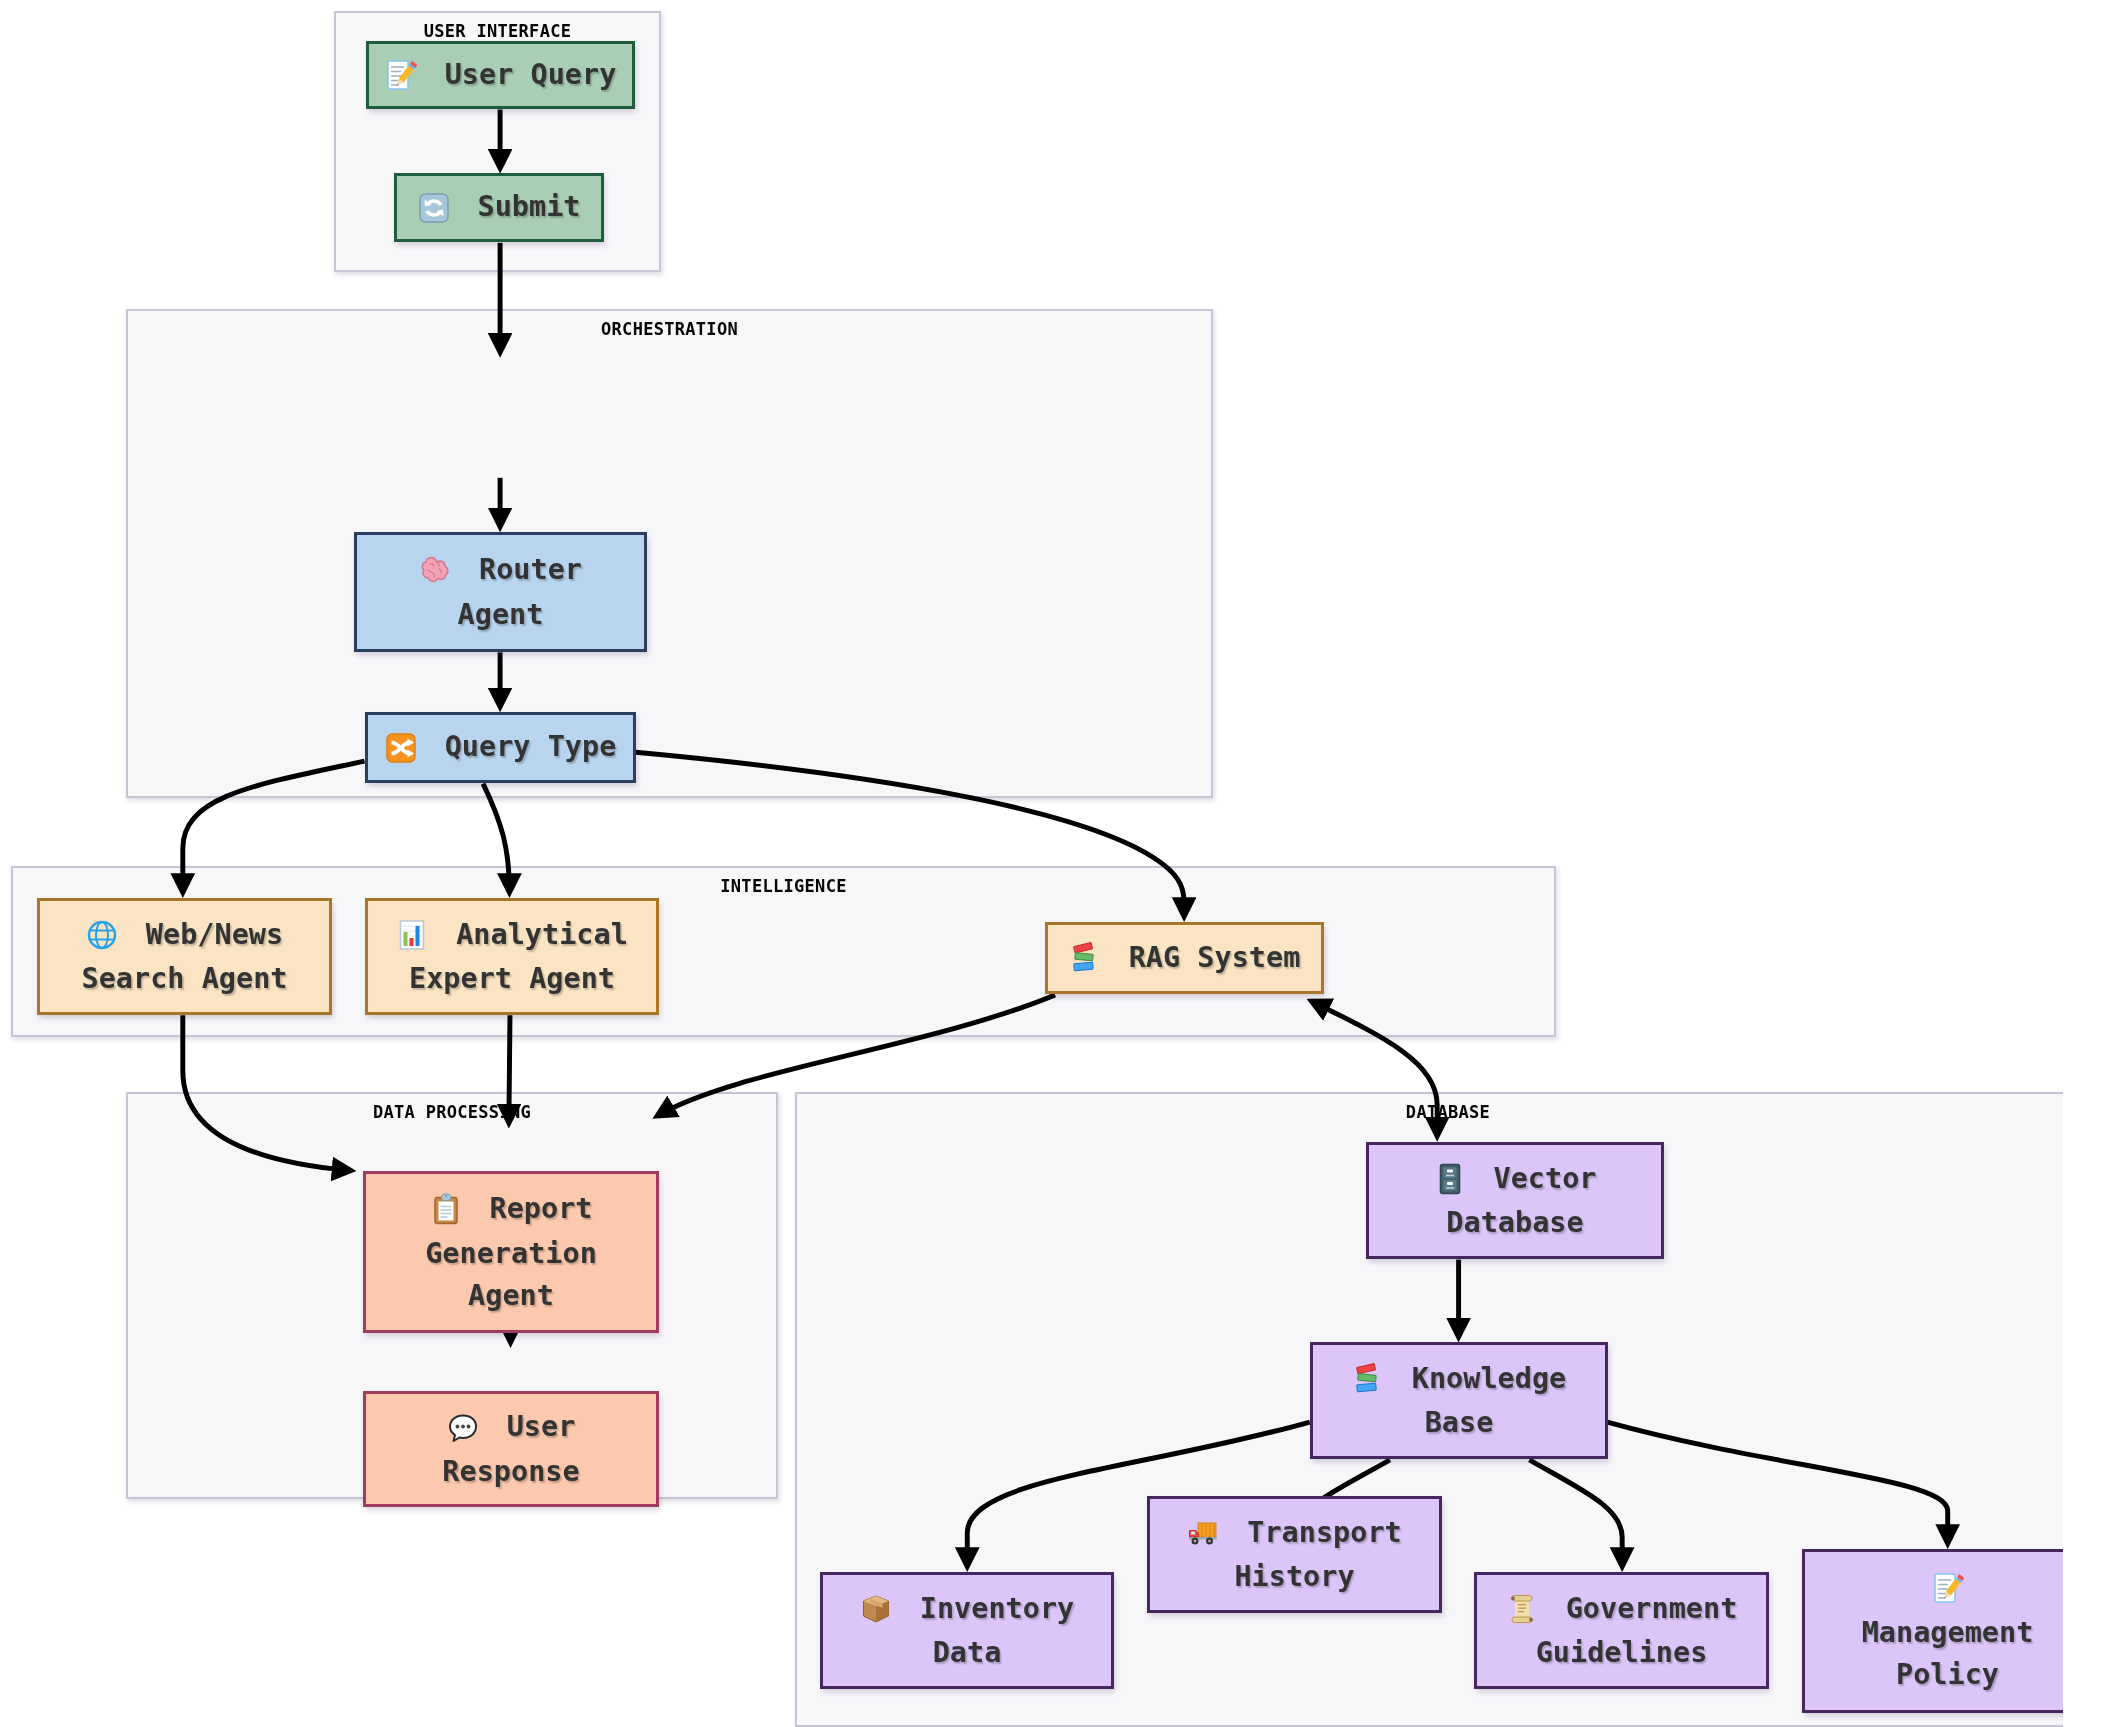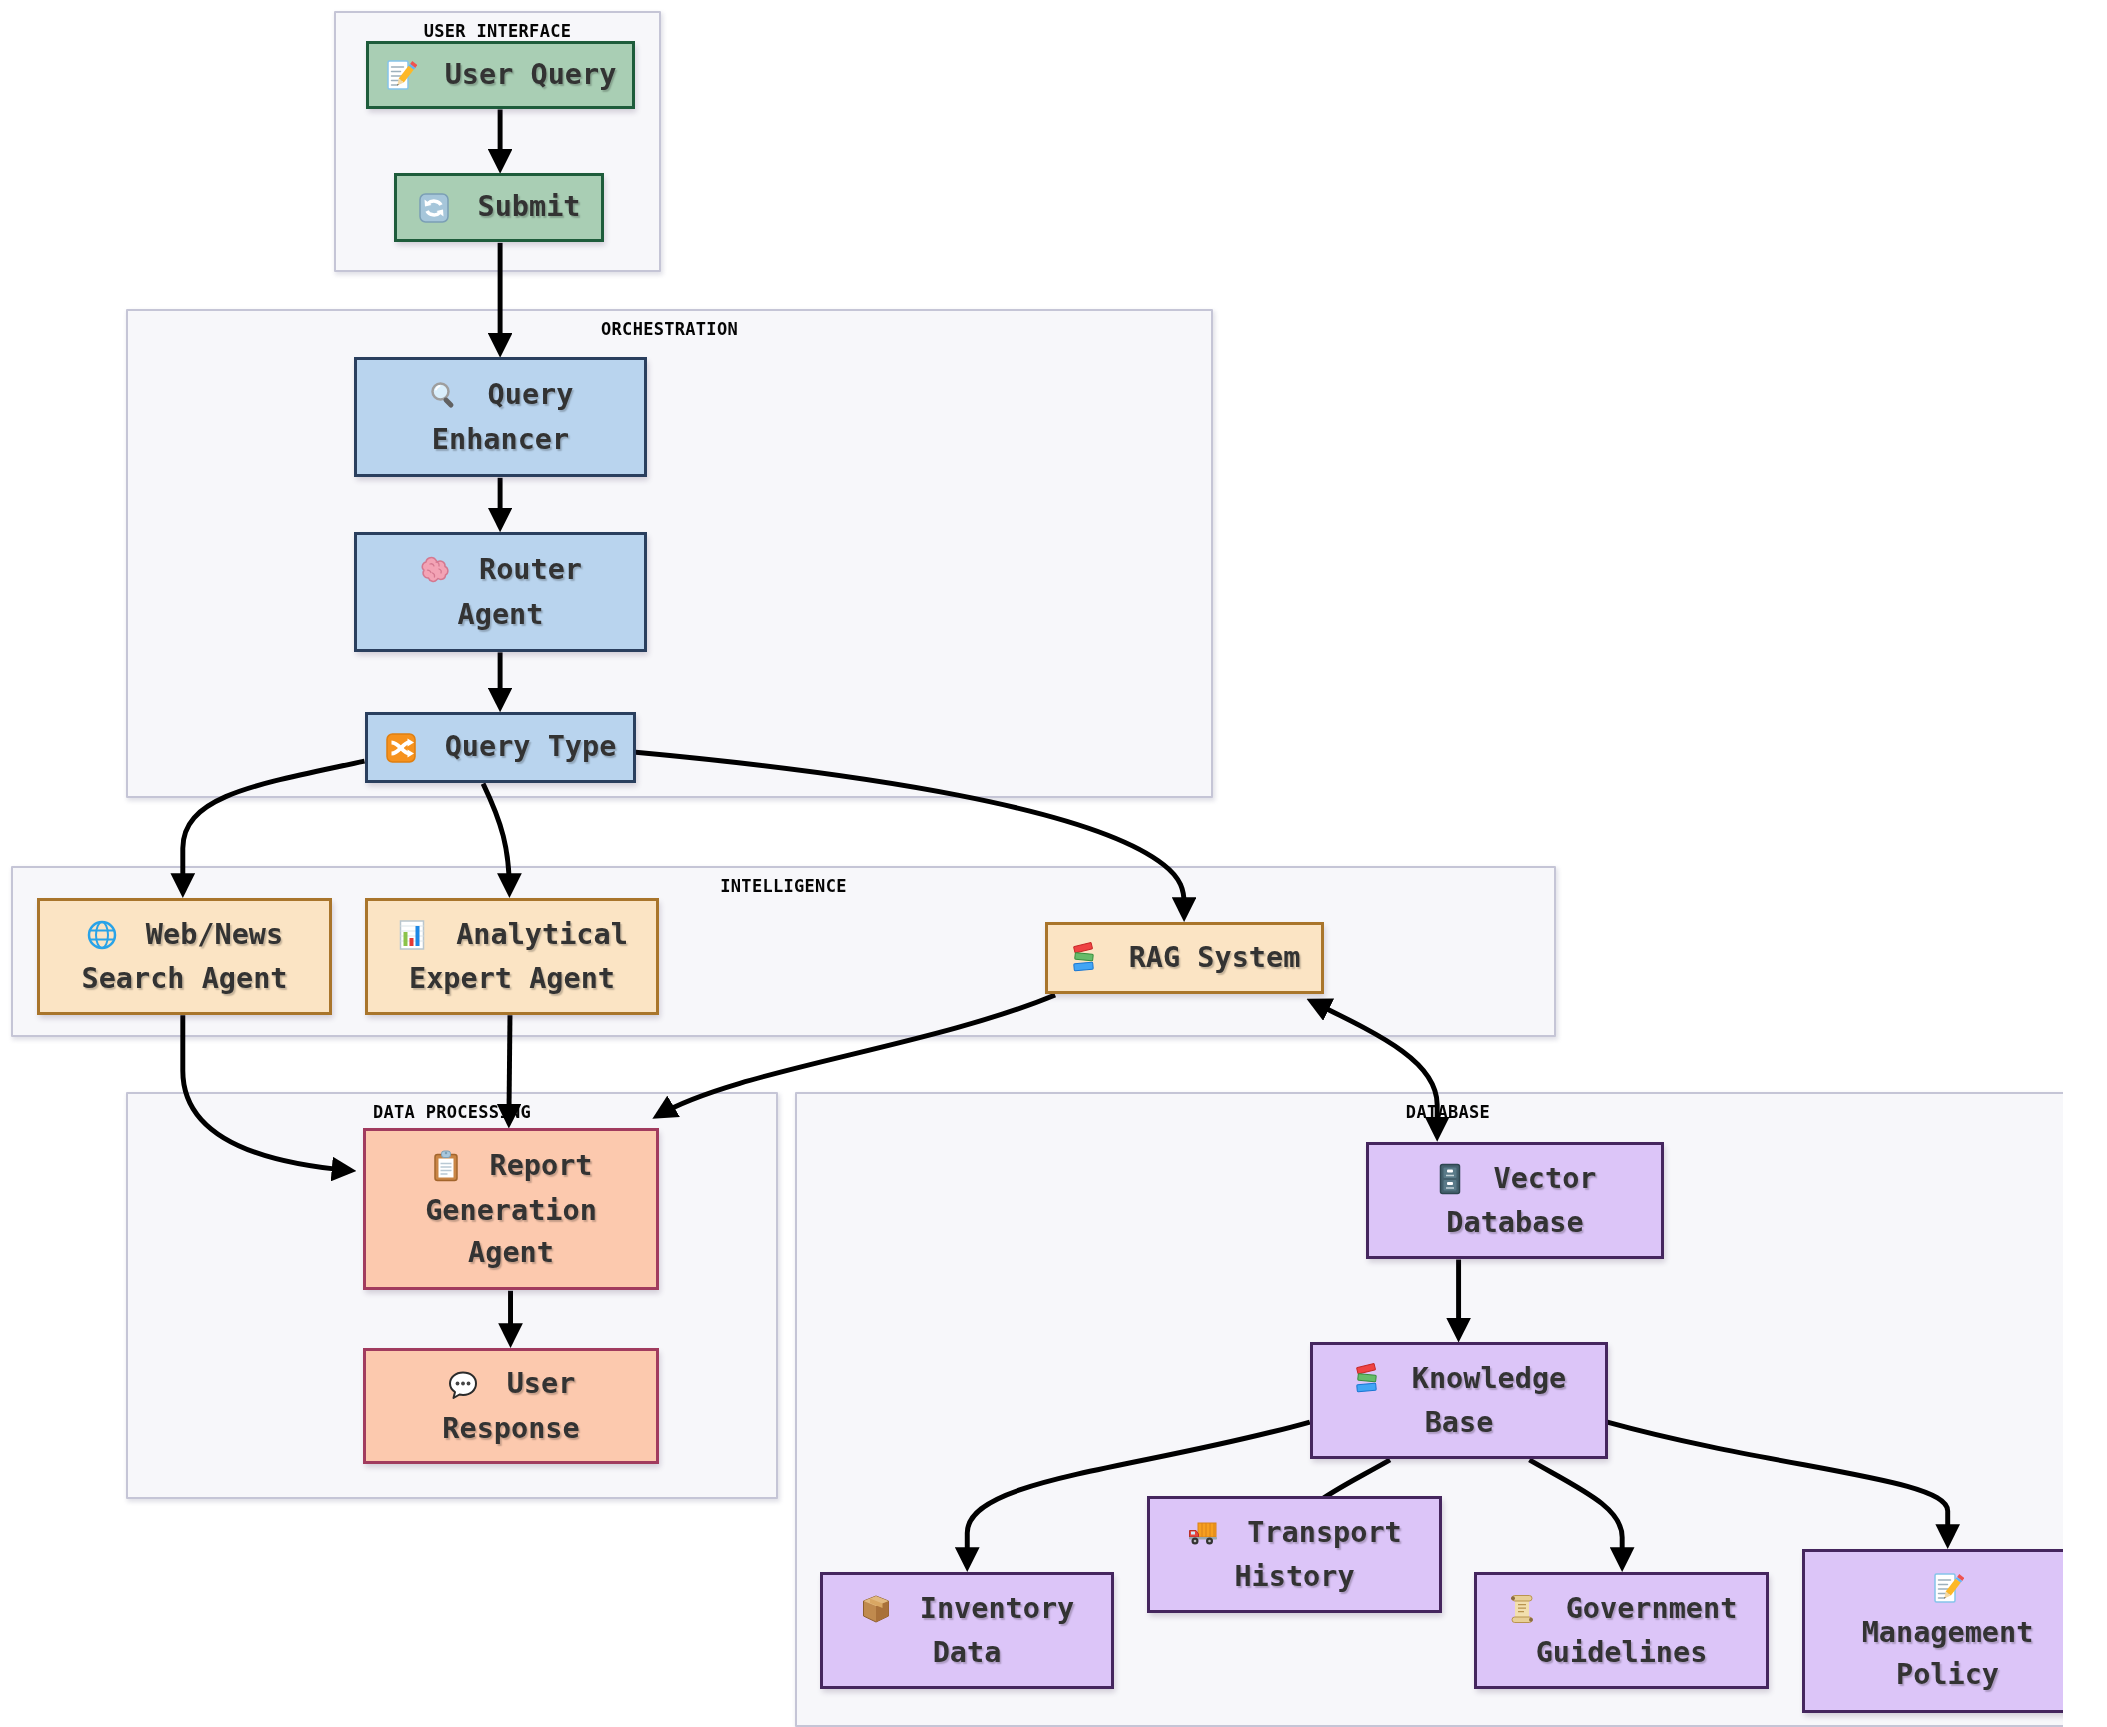--- a/index.html
+++ b/index.html
@@ -25,21 +25,21 @@
     row-gap:14.3px;border:3.3px solid;box-sizing:border-box;
     font-size:28.5px;font-weight:700;color:var(--text-color);
     text-shadow:1.6px 2.2px 1.6px rgba(0,0,0,.22);
     box-shadow:2.2px 3.8px 5.5px rgba(60,40,80,.20);
   }
   .node .line{display:flex;align-items:center;gap:28px;white-space:nowrap;line-height:1;justify-content:space-between;}
   .node svg.ic{width:32px;height:32px;flex:none;}
   .n-green {background:var(--green-fill); border-color:var(--green-border);}
   .n-blue  {background:var(--blue-fill);  border-color:var(--blue-border);}
   .n-orange{background:var(--orange-fill);border-color:var(--orange-border);}
-  .n-salmon{background:var(--salmon-fill);border-color:var(--salmon-border);}
+  .n-salmon{background:var(--salmon-fill);border-color:var(--salmon-border);margin-top:43px;}
   .n-purple{background:var(--purple-fill);border-color:var(--purple-border);}
 </style>
 </head>
 <body>
 
 <svg width="0" height="0" style="position:absolute" aria-hidden="true">
 <defs>
   <symbol id="i-memo" viewBox="0 0 64 64">
     <rect x="6" y="4" width="40" height="56" rx="3" fill="#ffffff" stroke="#85c4ea" stroke-width="3"></rect>
     <path d="M13 16h24M13 25h18M13 34h22M13 43h20M13 52h12" stroke="#9db0bc" stroke-width="3" fill="none" stroke-linecap="round"></path>
@@ -195,31 +195,20 @@
 
   <div class="node n-green" style="left:394px;top:173px;width:210px;height:69px">
     <div class="line">
         <svg class="ic" viewBox="0 0 58 58" width="32" height="32">
           <use href="#i-submit"></use>
         </svg>
       <span>Submit</span>
       </div>
   </div>
 
-  <div class="node n-blue" style="left:354px;top:357px;width:293px;height:120px">
-    <div class="line">
-        <svg class="ic" viewBox="0 0 58 58" width="32" height="32">
-          <use href="#i-magnifier"></use>
-        </svg>
-      <span>Query</span>
-      </div>
-    <div class="line">
-        <span>Enhancer</span>
-      </div>
-  </div>
 
   <div class="node n-blue" style="left:354px;top:532px;width:293px;height:120px">
     <div class="line">
         <svg class="ic" viewBox="0 0 58 58" width="32" height="32">
           <use href="#i-brain"></use>
         </svg>
       <span>Router</span>
       </div>
     <div class="line">
         <span>Agent</span>

